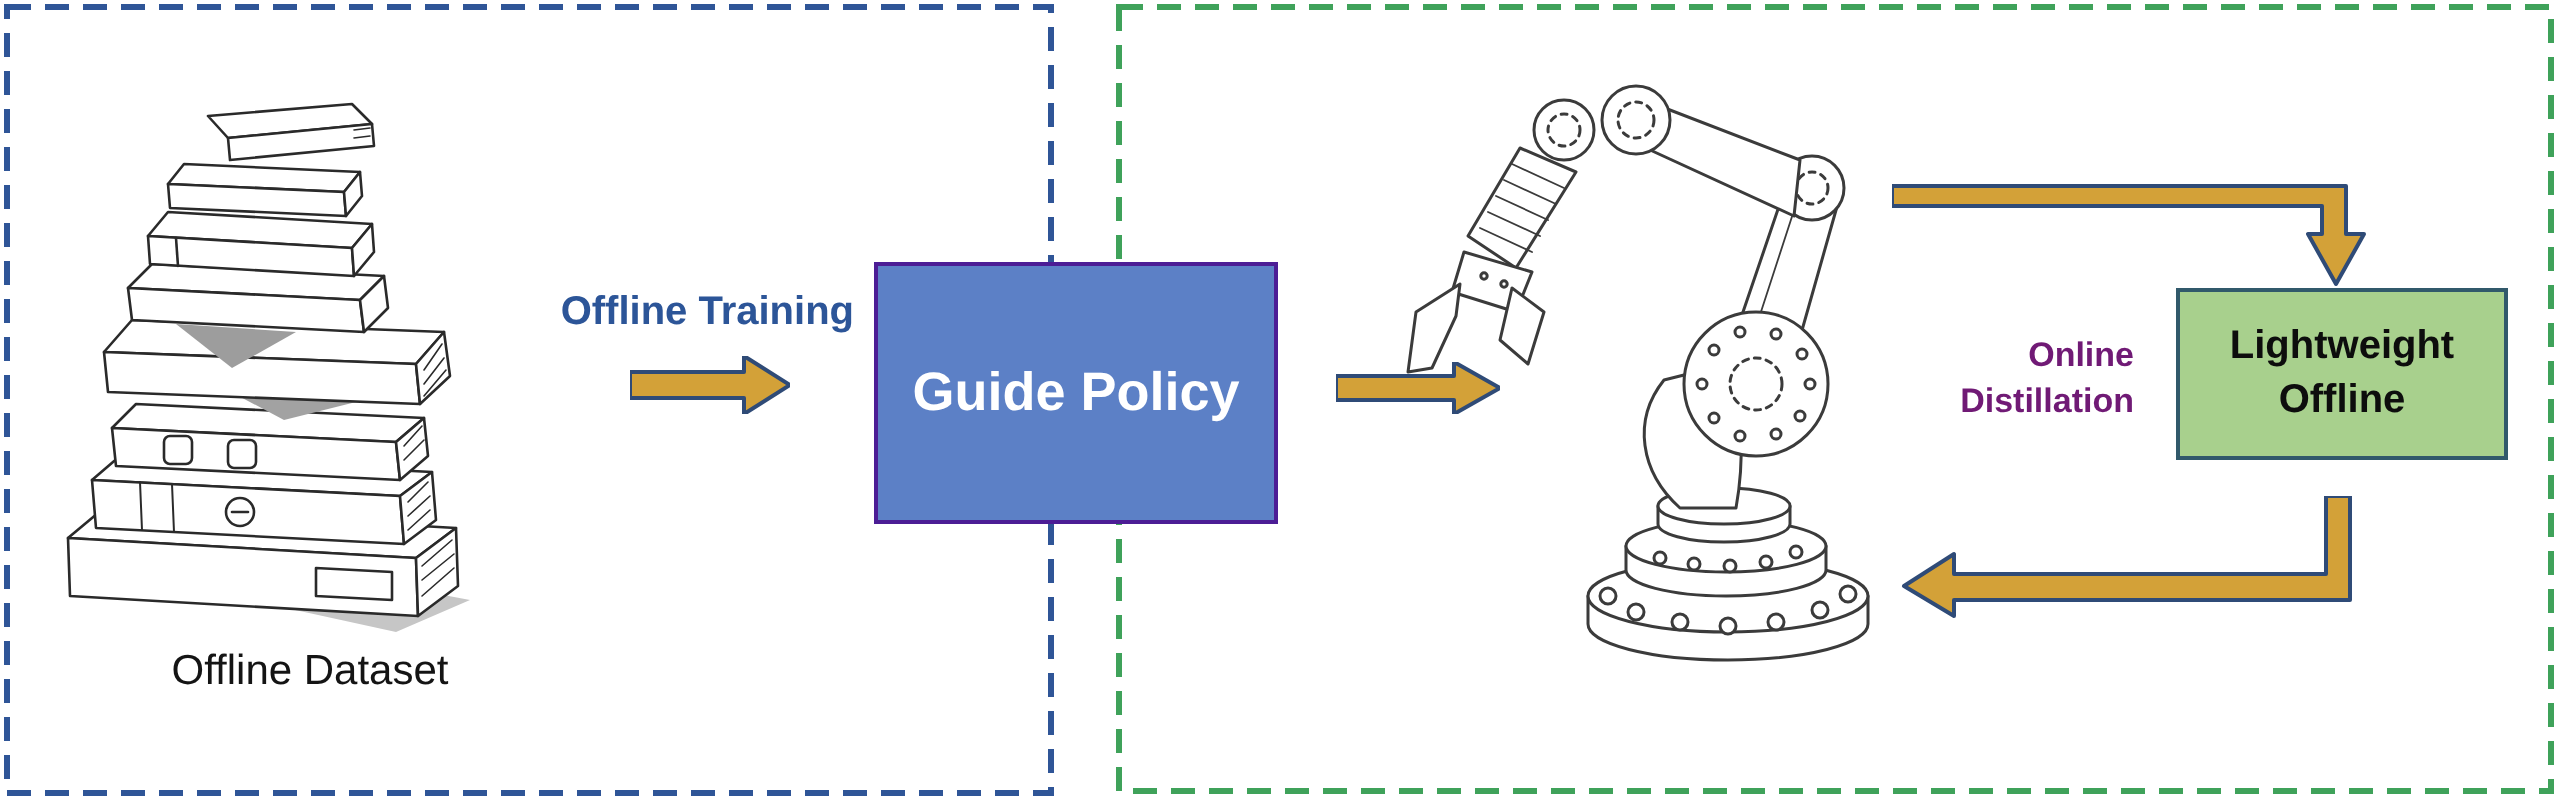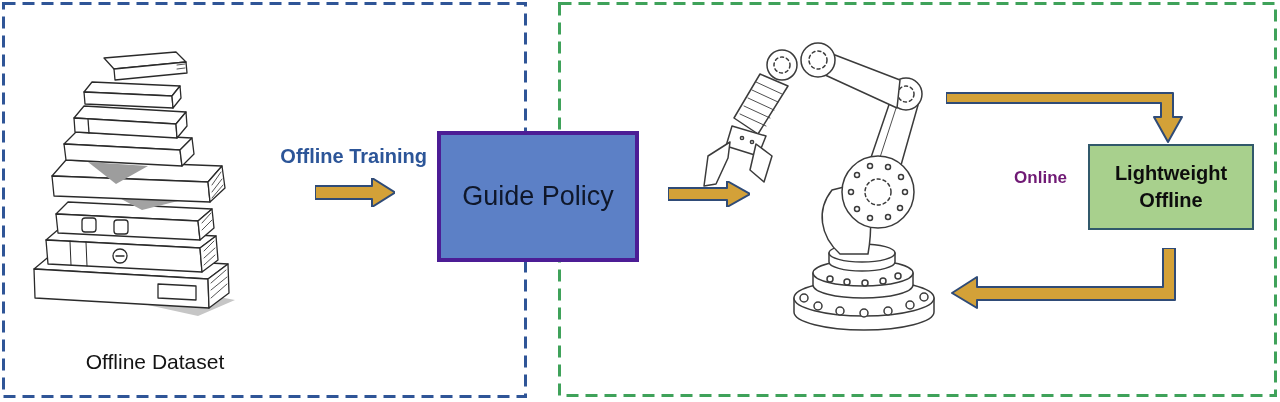--- a/index.html
+++ b/index.html
@@ -4,27 +4,27 @@
 <style>
   html,body{margin:0;padding:0;background:#fff;}
   .stage{position:relative;width:1280px;height:402px;background:#ffffff;overflow:hidden;
          font-family:"Liberation Sans",sans-serif;}
   .abs{position:absolute;}
   .lbl{position:absolute;color:#111;text-align:center;}
   .caption{font-size:21px;font-weight:400;color:#141414;}
   .edge-label{font-size:20px;font-weight:700;line-height:1.35;text-align:right;}
   .node{position:absolute;display:flex;flex-direction:column;align-items:center;justify-content:center;
         box-sizing:border-box;text-align:center;}
-  .guide-node{left:437px;top:131px;width:202px;height:131px;background:#5C80C6;border:4px solid #4c1d95;
-              font-size:27px;font-weight:400;color:#0f172a;}
+  .guide-node{left:437px;top:131px;width:202px;height:131px;background:#5C80C6;border:2px solid #4c1d95;
+              font-size:27px;font-weight:700;color:#ffffff;}
   .light-node{left:1088px;top:144px;width:166px;height:86px;background:#A8D08D;border:2px solid #31596B;
               font-size:20px;font-weight:600;color:#0d0d0d;line-height:1.35;}
   .offline-training-label{left:262px;top:143px;width:165px;color:#2C5598;}
   .online-distill-label{left:915px;top:167px;width:152px;color:#701a75;font-size:17px;}
-  .offline-caption{left:50px;top:350px;width:210px;}
+  .offline-caption{left:50px;top:324px;width:210px;}
   .interactive-caption{left:728px;top:332px;width:250px;}
   svg{display:block;}
 </style>
 </head>
 <body>
 
 <div class="stage">
 
   <svg class="abs" style="left:0;top:0;" width="1280" height="402" viewBox="0 0 1280 402">
     <rect x="3.5" y="3.5" width="522" height="393" fill="none" stroke="#2F5597" stroke-width="3" stroke-dasharray="12 7"></rect>
@@ -163,20 +163,21 @@
   <div class="lbl edge-label offline-training-label">
     <span>Offline Training</span>
   </div>
 
   <div class="node guide-node">
     <span>Guide Policy</span>
   </div>
 
   <div class="lbl edge-label online-distill-label">
     <div>Online</div>
+    <div>Distillation</div>
   </div>
 
   <div class="node light-node">
     <div>Lightweight</div>
     <div>Offline</div>
   </div>
 
   <div class="lbl caption offline-caption">
     <span>Offline Dataset</span>
   </div>

